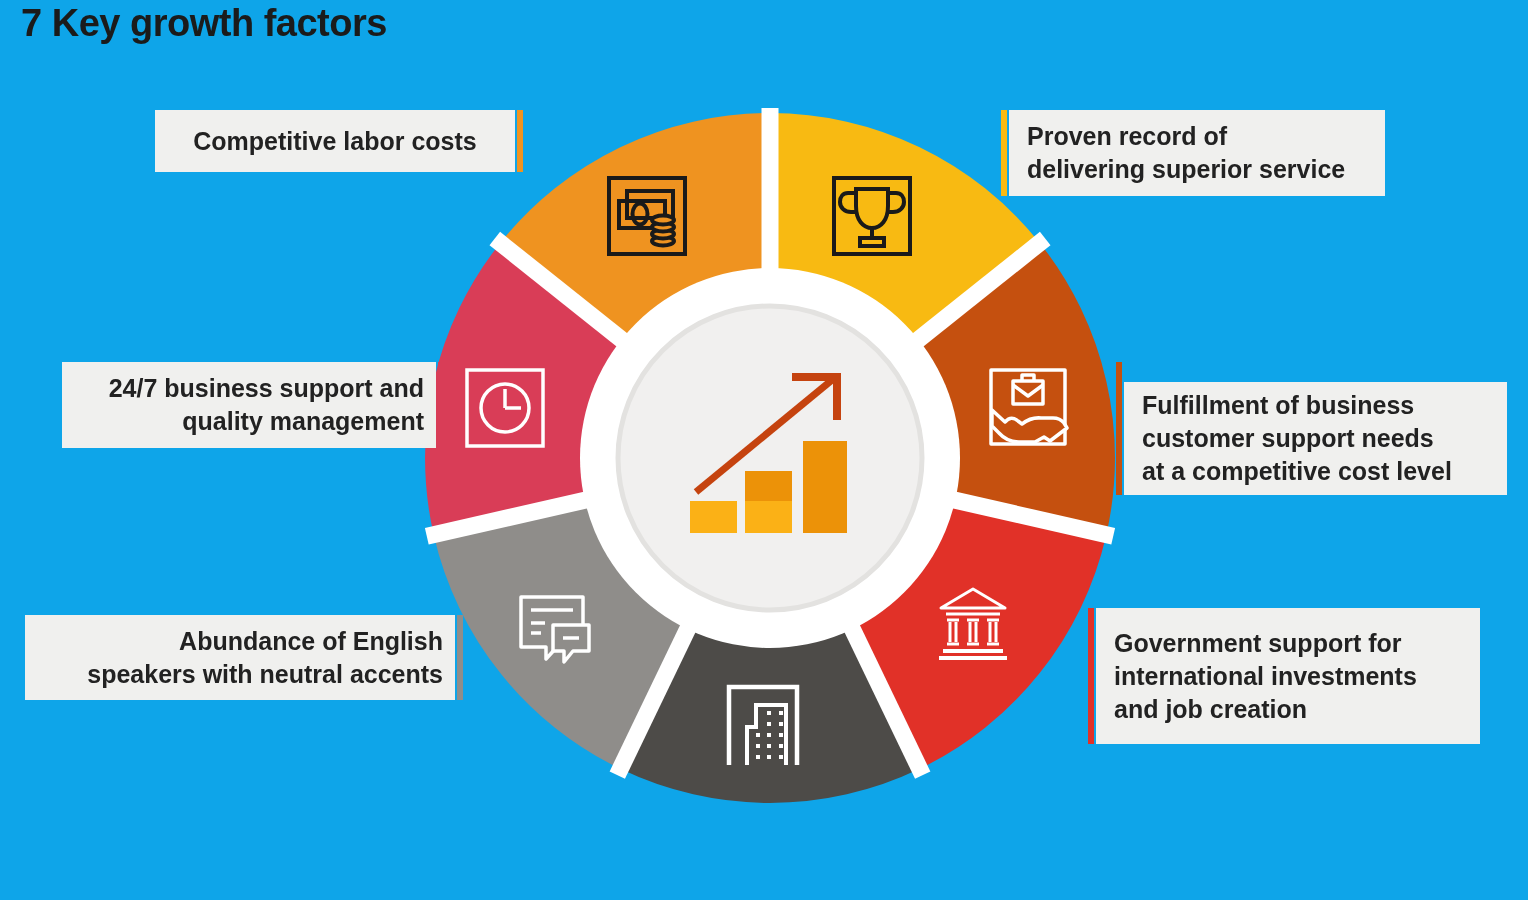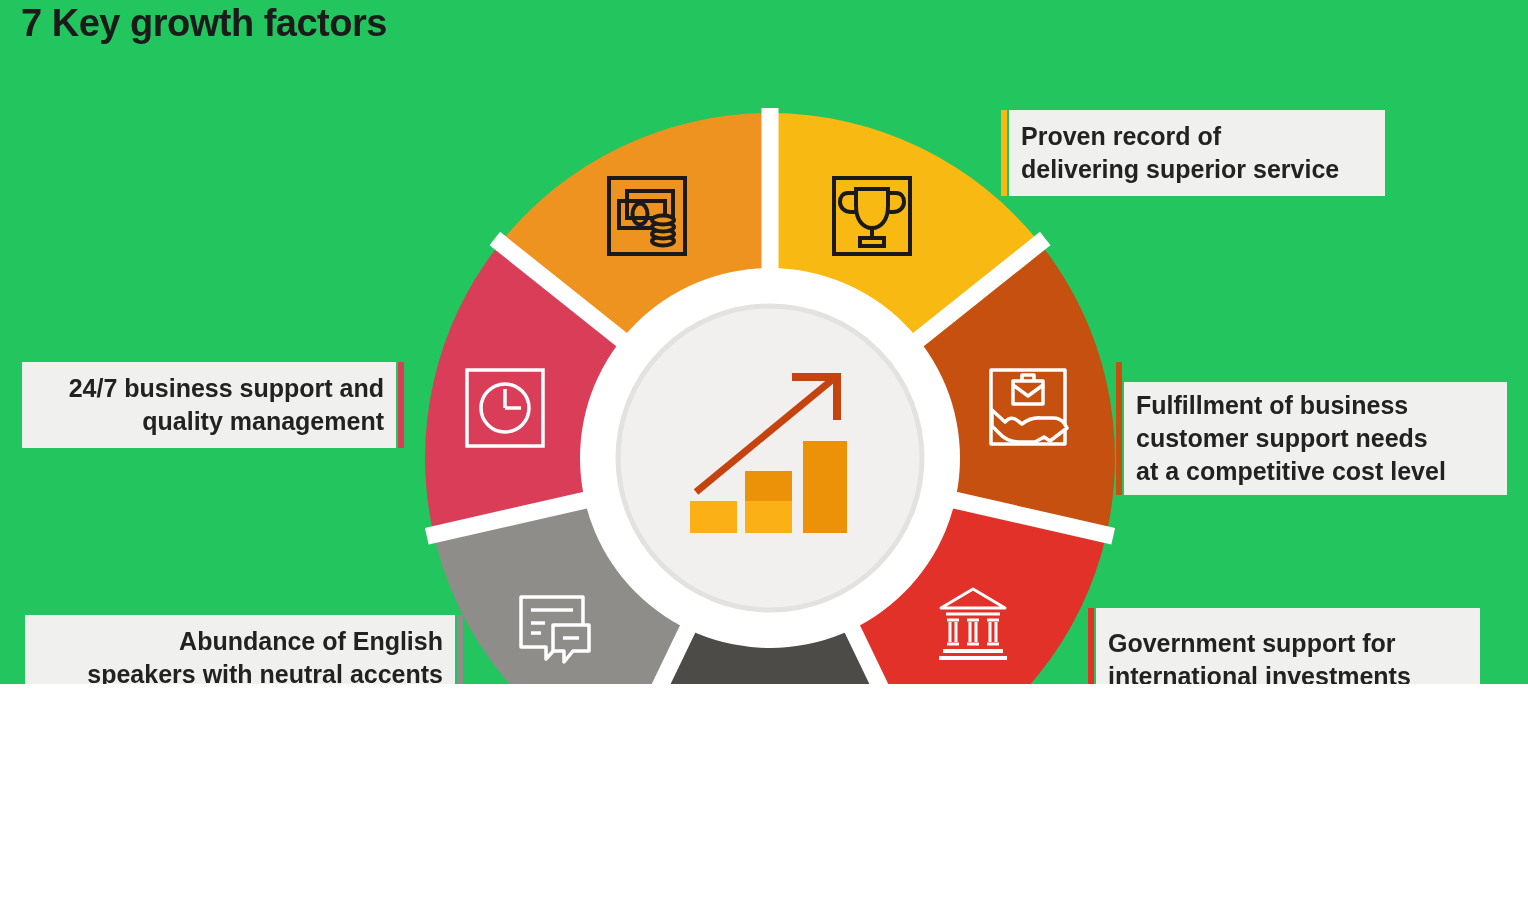--- a/index.html
+++ b/index.html
@@ -1,31 +1,31 @@
 <!DOCTYPE html>
 <html><head>
 <meta charset="utf-8">
 <style>
   html,body{margin:0;padding:0;background:#ffffff;}
   #canvas{
-    position:relative;width:1528px;height:684px;overflow:hidden;background:#22c55e;
+    position:relative;width:1528px;height:900px;overflow:hidden;background:#0ea5e9;
     font-family:"Liberation Sans","DejaVu Sans",sans-serif;
   }
   .page-title{
     position:absolute;left:21px;top:2px;margin:0;
     font-size:38px;font-weight:700;color:#1b1b1b;letter-spacing:-0.5px;
   }
   .label-wrap{position:absolute;display:flex;align-items:stretch;}
   .label-box{
     background:#f0f0ee;display:flex;align-items:center;box-sizing:border-box;
     font-size:25px;font-weight:700;color:#222222;line-height:33px;
     white-space:pre-line;
   }
   .label-box.center{justify-content:center;text-align:center;}
-  .label-box.left{justify-content:flex-start;text-align:left;padding-left:12px;padding-right:10px;}
+  .label-box.left{justify-content:flex-start;text-align:left;padding-left:18px;padding-right:10px;}
   .label-box.right{justify-content:flex-end;text-align:right;padding-right:12px;padding-left:10px;}
   .accent-bar{width:6px;flex:0 0 6px;}
   .bar-right{margin-left:2px;}
   .bar-left{margin-right:2px;}
   .wheel{position:absolute;left:420px;top:108px;}
   .center-circle{stroke:#e3e2e0;stroke-width:5px;}
   .sep{stroke:#ffffff;stroke-width:17px;}
   .ol{fill:none;}
 </style>
 </head>
@@ -149,20 +149,24 @@
     </g>
 
     <g stroke-width="3.5" transform="translate(45,260)" stroke="#ffffff">
       <rect class="ol" x="2" y="2" width="76" height="76"></rect>
       <circle class="ol" cx="40" cy="40" r="24"></circle>
       <line x1="40" y1="40" x2="40" y2="21"></line>
       <line x1="40" y1="40" x2="56" y2="40"></line>
     </g>
   </svg>
 
+  <div class="label-wrap" style="left:155px;top:110px;height:62px">
+    <div class="label-box center" style="width: 360px; background-color: rgb(240, 240, 238);">Competitive labor costs</div>
+    <div class="accent-bar bar-right" style="background-color: rgb(239, 147, 32);"></div>
+  </div>
 
   <div class="label-wrap" style="left:1001px;top:110px;height:86px">
     <div class="accent-bar bar-left" style="background-color: rgb(248, 186, 18);"></div>
     <div class="label-box left" style="width: 376px; background-color: rgb(240, 240, 238);">Proven record of
 delivering superior service</div>
   </div>
 
   <div class="label-wrap" style="left:1116px;top:362px;height:133px">
     <div class="accent-bar bar-left" style="background-color: rgb(197, 80, 15);"></div>
     <div class="label-box left" style="width: 383px; background-color: rgb(240, 240, 238); margin-top: 20px;">Fulfillment of business
@@ -178,18 +182,18 @@
   </div>
 
 
   <div class="label-wrap" style="left:25px;top:615px;height:85px">
     <div class="label-box right" style="width: 430px; background-color: rgb(240, 240, 238);">Abundance of English
 speakers with neutral accents</div>
     <div class="accent-bar bar-right" style="background-color: rgb(143, 141, 138);"></div>
   </div>
 
   <div class="label-wrap" style="left:22px;top:362px;height:86px">
-    <div class="label-box right" style="width: 374px; background-color: rgb(240, 240, 238);">24/7 business support and
+    <div class="label-box right" style="width: 374px; background-color: rgb(240, 240, 238); margin-left: 40px;">24/7 business support and
 quality management</div>
     <div class="accent-bar bar-right" style="background-color: rgb(217, 61, 87);"></div>
   </div>
 
 </div>
 
 </body></html>

